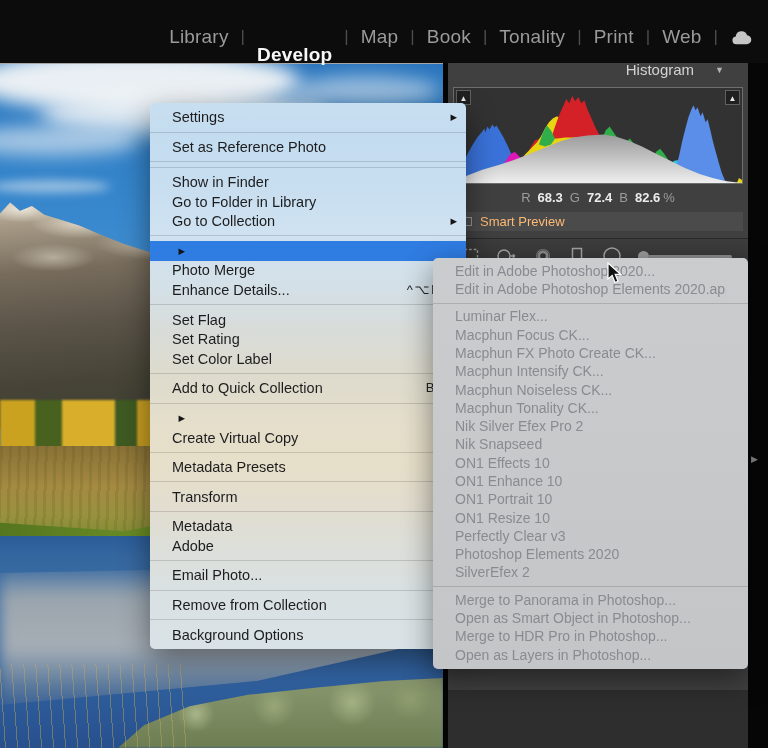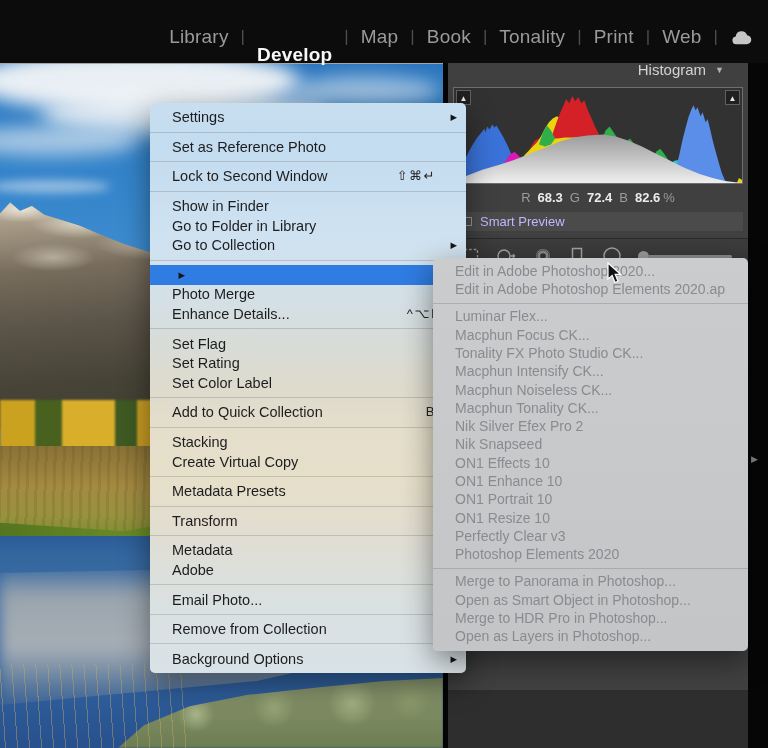--- a/index.html
+++ b/index.html
@@ -66,31 +66,31 @@
     background:repeating-linear-gradient(86deg,rgba(0,0,0,0) 0 5px,rgba(196,168,90,.7) 5px 6px,rgba(0,0,0,0) 6px 12px);}
 
   
   .midgap{position:absolute;left:443px;top:52px;width:5px;height:696px;background:#050505;z-index:2;}
   .rightedge{position:absolute;left:748px;top:52px;width:20px;height:696px;background:#060606;z-index:2;}
   .panel-arrow{position:absolute;left:3px;top:402px;color:#8b8b8b;font-size:9px;}
 
   .panel{position:absolute;left:448px;top:56px;width:300px;height:692px;background:#404040;
          border-radius:8px 8px 0 0;z-index:2;box-sizing:border-box;}
   .panel-header{height:27px;display:flex;align-items:center;justify-content:flex-end;
-    padding-right:24px;gap:9px;color:#d2d2d2;font-size:15px;}
+    padding-right:24px;gap:21px;color:#d2d2d2;font-size:15px;}
   .disclosure{font-size:9px;color:#b3b3b3;}
   .histo-box{position:relative;margin:4px 5px 0 5px;height:95px;background:#323232;border:1px solid #6e6e6e;}
   .histo-box svg{position:absolute;left:0;top:0;width:100%;height:100%;}
   .clip-ind{position:absolute;top:2px;width:15px;height:15px;background:#202020;border:1px solid #606060;
     color:#eaeaea;font-size:8px;line-height:15px;text-align:center;box-sizing:border-box;}
   .clip-l{left:2px;} .clip-r{right:2px;}
   .rgb-row{margin-top:6px;display:flex;justify-content:center;align-items:baseline;gap:7px;font-size:13px;}
   .rgb-row .lab{color:#9c9c9c;} .rgb-row .val{color:#ececec;font-weight:bold;} .rgb-row .pct{color:#9c9c9c;margin-left:-4px;}
   .smart{margin:7px 5px 0 5px;height:19px;background:#4b4b4b;display:flex;align-items:center;
-    padding-left:6px;gap:8px;color:#c4b5fd;font-size:13px;}
+    padding-left:6px;gap:8px;color:#fdba74;font-size:13px;}
   .sp-icon{width:13px;height:9px;border:1px solid #969696;box-sizing:border-box;
     background:linear-gradient(90deg,#969696 0 55%,rgba(0,0,0,0) 55%);}
   .toolstrip{margin-top:7px;height:33px;background:linear-gradient(#3d3d3d,#363636);
     border-top:1px solid #2a2a2a;border-bottom:1px solid #2a2a2a;
     display:flex;align-items:center;gap:16px;padding:0 14px;}
   .tool{display:flex;align-items:center;}
   .slider{position:relative;flex:1;height:12px;}
   .slider .track{position:absolute;top:5px;left:10px;right:2px;height:3px;background:#8a8a8a;border-radius:2px;}
   .slider .knob{position:absolute;top:1px;left:0;width:11px;height:11px;border-radius:50%;background:#9a9a9a;}
   .panel-bottom{position:absolute;left:0;bottom:0;width:100%;height:58px;background:#2e2e2e;}
@@ -256,25 +256,20 @@
       <div class="m-row">
         <span class="lbl">Settings</span>
         <span class="arr">▶</span>
       </div>
       <div class="m-sep"></div>
       <div class="m-row">
         <span class="lbl">Set as Reference Photo</span>
         <span class="arr"></span>
       </div>
       <div class="m-sep"></div>
-      <div class="m-row">
-        <span class="lbl">Lock to Second Window</span>
-        <span class="key">⇧⌘↵</span>
-        <span class="arr"></span>
-      </div>
       <div class="m-sep"></div>
       <div class="m-row">
         <span class="lbl">Show in Finder</span>
         <span class="arr"></span>
       </div>
       <div class="m-row">
         <span class="lbl">Go to Folder in Library</span>
         <span class="arr"></span>
       </div>
       <div class="m-row">
@@ -308,21 +303,20 @@
         <span class="arr">▶</span>
       </div>
       <div class="m-sep"></div>
       <div class="m-row">
         <span class="lbl">Add to Quick Collection</span>
         <span class="key">B</span>
         <span class="arr"></span>
       </div>
       <div class="m-sep"></div>
       <div class="m-row">
-        <span class="lbl">Stacking</span>
         <span class="arr">▶</span>
       </div>
       <div class="m-row">
         <span class="lbl">Create Virtual Copy</span>
         <span class="arr"></span>
       </div>
       <div class="m-sep"></div>
       <div class="m-row">
         <span class="lbl">Metadata Presets</span>
         <span class="arr">▶</span>
@@ -369,21 +363,21 @@
       <div class="m-sep"></div>
       <div class="m-row dis">
         <span class="lbl">Luminar Flex...</span>
         <span class="arr"></span>
       </div>
       <div class="m-row dis">
         <span class="lbl">Macphun Focus CK...</span>
         <span class="arr"></span>
       </div>
       <div class="m-row dis">
-        <span class="lbl">Tonality FX Photo Studio CK...</span>
+        <span class="lbl">Macphun FX Photo Create CK...</span>
         <span class="arr"></span>
       </div>
       <div class="m-row dis">
         <span class="lbl">Macphun Intensify CK...</span>
         <span class="arr"></span>
       </div>
       <div class="m-row dis">
         <span class="lbl">Macphun Noiseless CK...</span>
         <span class="arr"></span>
       </div>
@@ -414,20 +408,24 @@
       <div class="m-row dis">
         <span class="lbl">ON1 Resize 10</span>
         <span class="arr"></span>
       </div>
       <div class="m-row dis">
         <span class="lbl">Perfectly Clear v3</span>
         <span class="arr"></span>
       </div>
       <div class="m-row dis">
         <span class="lbl">Photoshop Elements 2020</span>
+        <span class="arr"></span>
+      </div>
+      <div class="m-row dis">
+        <span class="lbl">SilverEfex 2</span>
         <span class="arr"></span>
       </div>
       <div class="m-sep"></div>
       <div class="m-row dis">
         <span class="lbl">Merge to Panorama in Photoshop...</span>
         <span class="arr"></span>
       </div>
       <div class="m-row dis">
         <span class="lbl">Open as Smart Object in Photoshop...</span>
         <span class="arr"></span>

